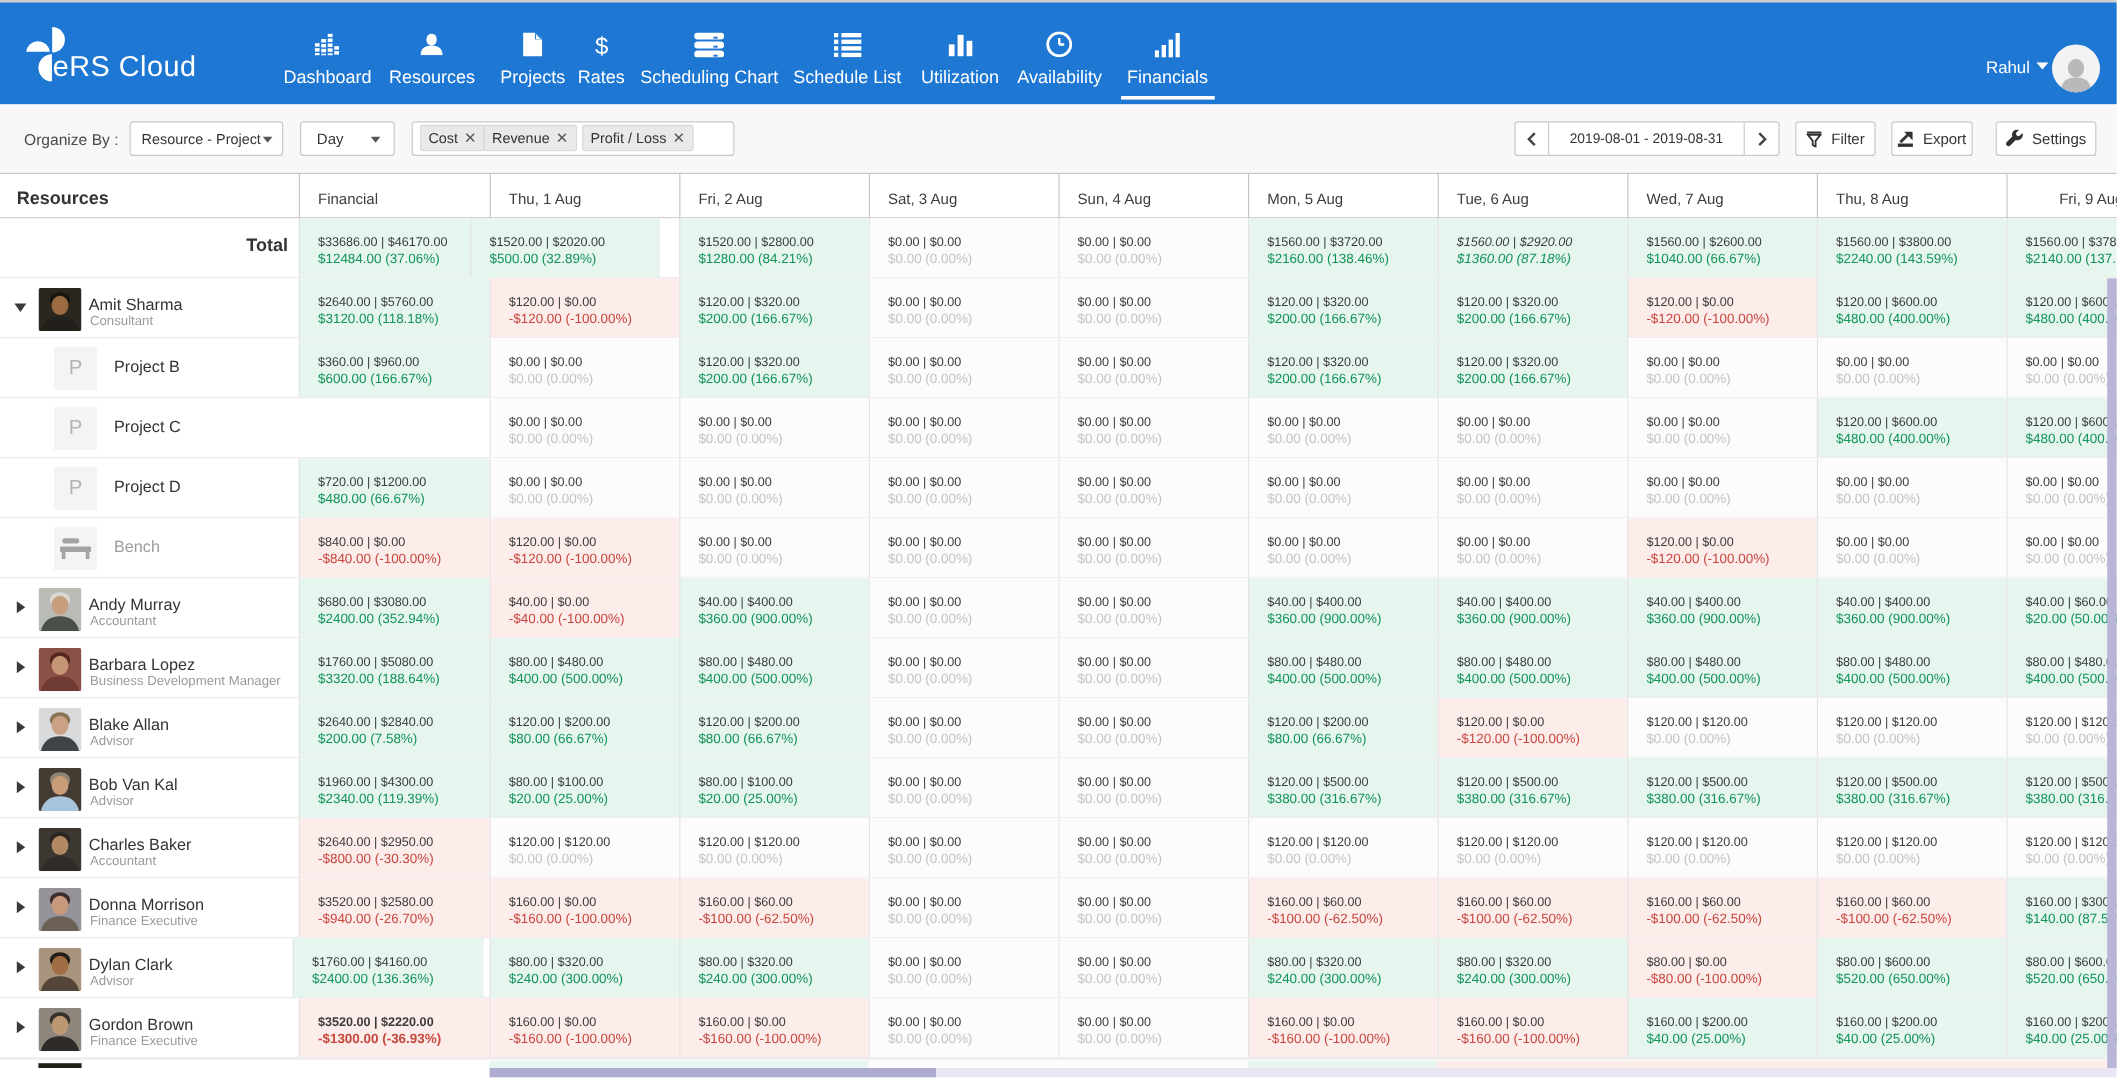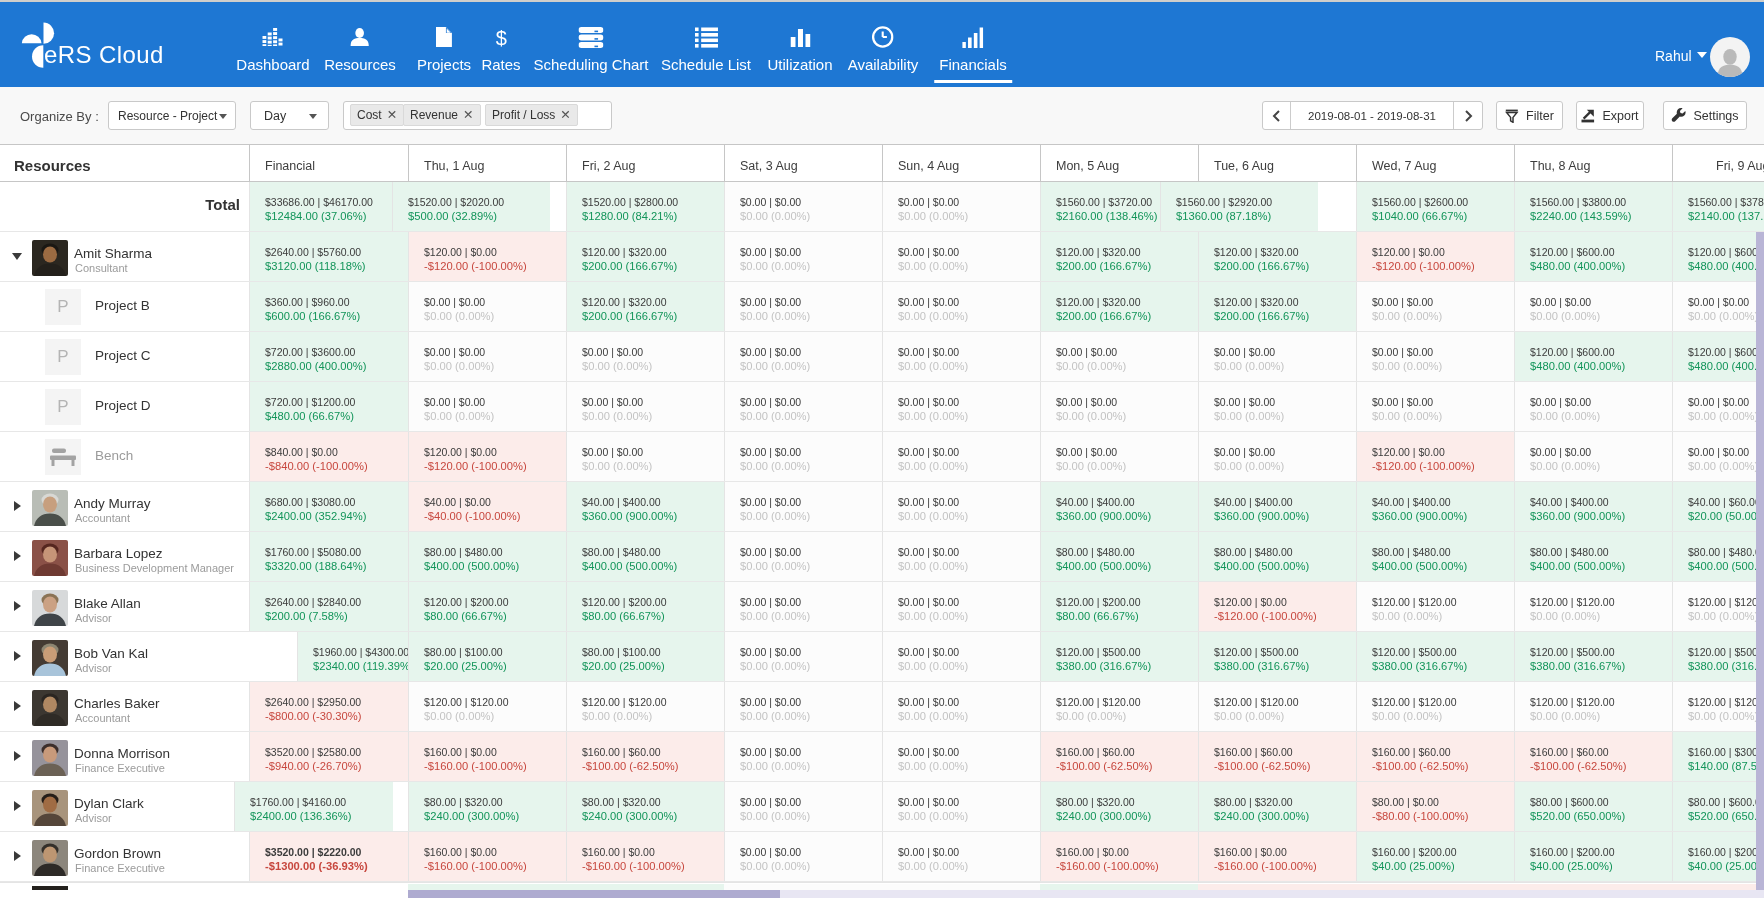--- a/index.html
+++ b/index.html
@@ -250,21 +250,21 @@
         <div class="l2">$0.00 (0.00%)</div>
       </div>
 <div class="cell cz vb" style="left:882px;width:158px;">
         <div class="l1">$0.00 | $0.00</div>
         <div class="l2">$0.00 (0.00%)</div>
       </div>
 <div class="cell cg vb" style="left:1040px;width:158px;">
         <div class="l1">$1560.00 | $3720.00</div>
         <div class="l2">$2160.00 (138.46%)</div>
       </div>
-<div class="cell cg vb" style="left:1160px;width:158px;">
+<div class="cell cg vb" style="left:1198px;width:158px;font-style:italic;">
         <div class="l1">$1560.00 | $2920.00</div>
         <div class="l2">$1360.00 (87.18%)</div>
       </div>
 <div class="cell cg vb" style="left:1356px;width:158px;">
         <div class="l1">$1560.00 | $2600.00</div>
         <div class="l2">$1040.00 (66.67%)</div>
       </div>
 <div class="cell cg vb" style="left:1514px;width:158px;">
         <div class="l1">$1560.00 | $3800.00</div>
         <div class="l2">$2240.00 (143.59%)</div>
@@ -367,24 +367,20 @@
         <div class="l2">$0.00 (0.00%)</div>
       </div>
 <div class="cell cz vb" style="left:1672px;width:158px;">
         <div class="l1">$0.00 | $0.00</div>
         <div class="l2">$0.00 (0.00%)</div>
       </div>
 </div>
 <div class="row" style="top:332px;">
 <div class="pbox">P</div>
 <div class="nm1">Project C</div>
-<div class="cell cg vb" style="left:249px;width:159px;">
-        <div class="l1">$720.00 | $3600.00</div>
-        <div class="l2">$2880.00 (400.00%)</div>
-      </div>
 <div class="cell cz vb" style="left:408px;width:158px;">
         <div class="l1">$0.00 | $0.00</div>
         <div class="l2">$0.00 (0.00%)</div>
       </div>
 <div class="cell cz vb" style="left:566px;width:158px;">
         <div class="l1">$0.00 | $0.00</div>
         <div class="l2">$0.00 (0.00%)</div>
       </div>
 <div class="cell cz vb" style="left:724px;width:158px;">
         <div class="l1">$0.00 | $0.00</div>
@@ -674,21 +670,21 @@
         <div class="arrow-r"></div>
       </div>
 <div class="av"><svg width="36" height="36">
           <rect width="36" height="36" fill="#443b33"></rect>
           <ellipse cx="18" cy="10" rx="8.5" ry="6.5" fill="#8d8672"></ellipse>
           <ellipse cx="18" cy="14.5" rx="7" ry="8" fill="#c99d77"></ellipse>
           <path d="M2,36 Q5,23.5 18,23.5 Q31,23.5 34,36 Z" fill="#a8c4da"></path>
         </svg></div>
 <div class="nm">Bob Van Kal</div>
       <div class="rl">Advisor</div>
-<div class="cell cg vb" style="left:249px;width:159px;margin-left:48px;">
+<div class="cell cg vb" style="left:249px;width:159px;">
         <div class="l1">$1960.00 | $4300.00</div>
         <div class="l2">$2340.00 (119.39%)</div>
       </div>
 <div class="cell cg vb" style="left:408px;width:158px;">
         <div class="l1">$80.00 | $100.00</div>
         <div class="l2">$20.00 (25.00%)</div>
       </div>
 <div class="cell cg vb" style="left:566px;width:158px;">
         <div class="l1">$80.00 | $100.00</div>
         <div class="l2">$20.00 (25.00%)</div>
@@ -833,21 +829,21 @@
         <div class="arrow-r"></div>
       </div>
 <div class="av"><svg width="36" height="36">
           <rect width="36" height="36" fill="#a8947c"></rect>
           <ellipse cx="18" cy="10" rx="8.5" ry="6.5" fill="#241d18"></ellipse>
           <ellipse cx="18" cy="14.5" rx="7" ry="8" fill="#a06c44"></ellipse>
           <path d="M2,36 Q5,23.5 18,23.5 Q31,23.5 34,36 Z" fill="#55463a"></path>
         </svg></div>
 <div class="nm">Dylan Clark</div>
       <div class="rl">Advisor</div>
-<div class="cell cg vb" style="left:234px;width:159px;">
+<div class="cell cg vb" style="left:244px;width:159px;">
         <div class="l1">$1760.00 | $4160.00</div>
         <div class="l2">$2400.00 (136.36%)</div>
       </div>
 <div class="cell cg vb" style="left:408px;width:158px;">
         <div class="l1">$80.00 | $320.00</div>
         <div class="l2">$240.00 (300.00%)</div>
       </div>
 <div class="cell cg vb" style="left:566px;width:158px;">
         <div class="l1">$80.00 | $320.00</div>
         <div class="l2">$240.00 (300.00%)</div>

